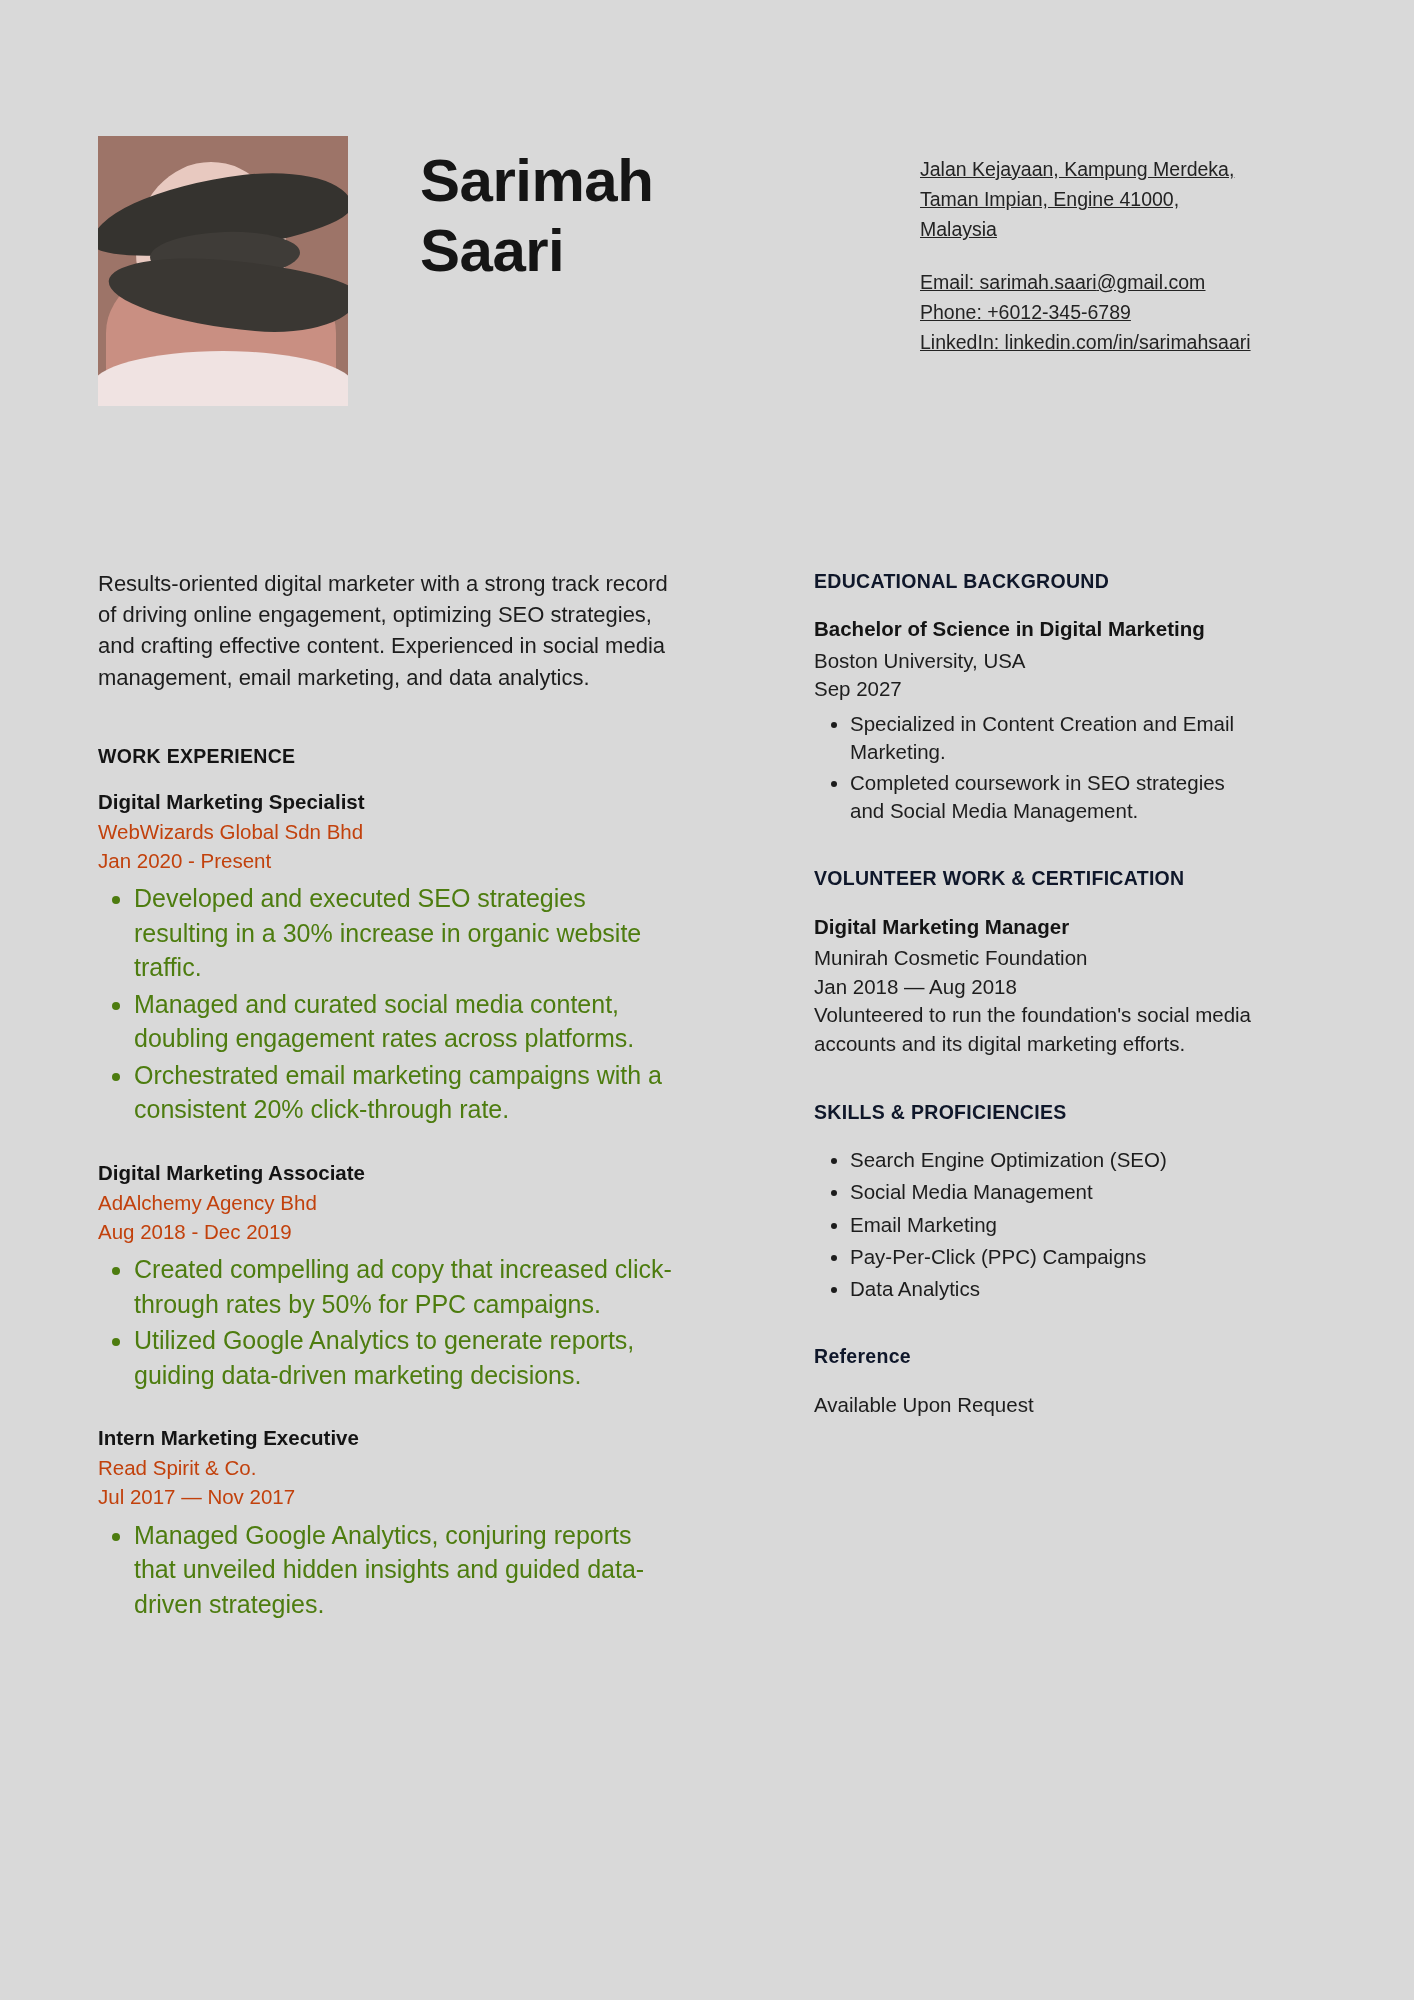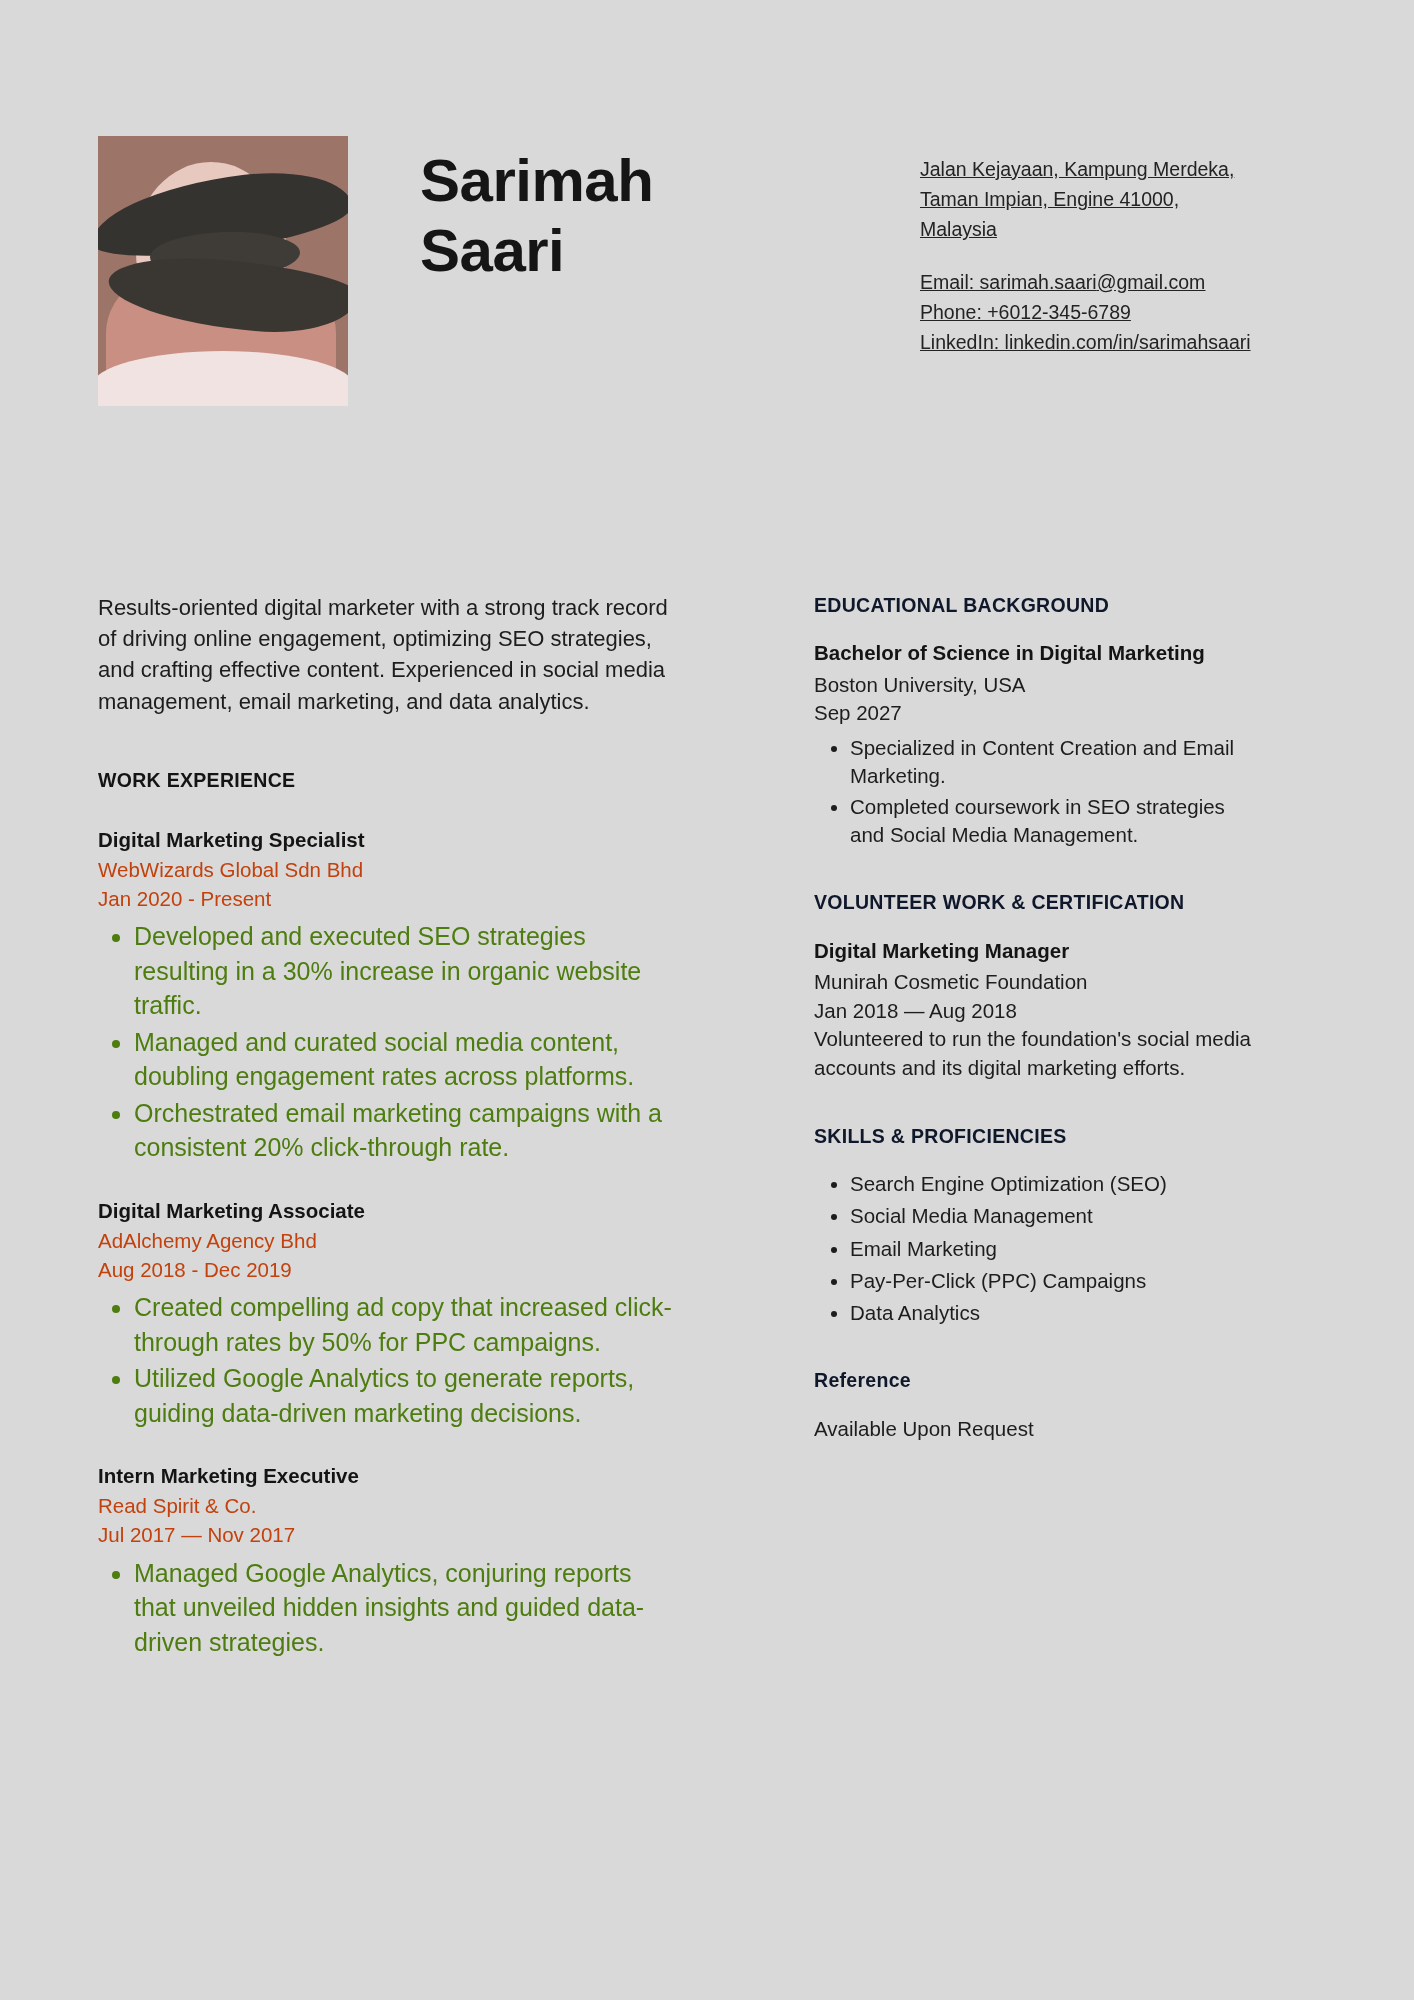--- a/index.html
+++ b/index.html
@@ -121,21 +121,21 @@
     text-decoration: underline;
   }
   .contact .block { margin-bottom: 22px; }
   .contact .block:last-child { margin-bottom: 0; }
   .contact .underline { text-decoration: underline; }
 
   
   .columns {
     position: absolute;
     left: 98px;
-    top: 592px;
+    top: 568px;
     width: 1218px;
     display: flex;
     align-items: flex-start;
   }
   .col-left {
     flex: 0 0 640px;
     padding-right: 64px;
   }
   .col-right {
     flex: 0 0 450px;
@@ -146,21 +146,21 @@
     font-size: 22px;
     line-height: 1.42;
     color: #1d1d1d;
     margin: 0 0 52px 0;
   }
 
   .section-title {
     font-size: 19.5px;
     font-weight: bold;
     letter-spacing: 0.3px;
-    margin: 0 0 36px 0;
+    margin: 0 0 22px 0;
     color: #141414;
   }
 
   .entry { margin-bottom: 34px; }
   .entry:last-child { margin-bottom: 0; }
   .entry-title {
     font-size: 20.5px;
     font-weight: bold;
     margin: 0 0 4px 0;
     color: #141414;

